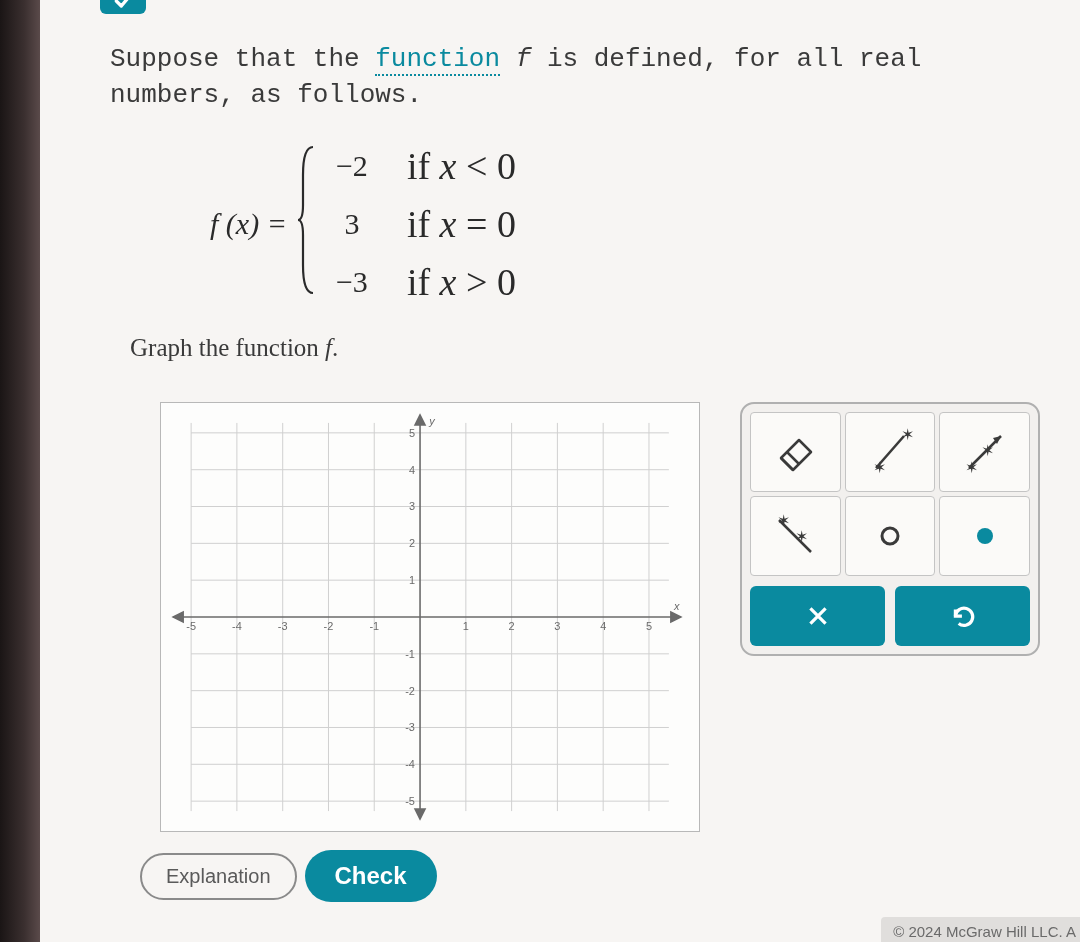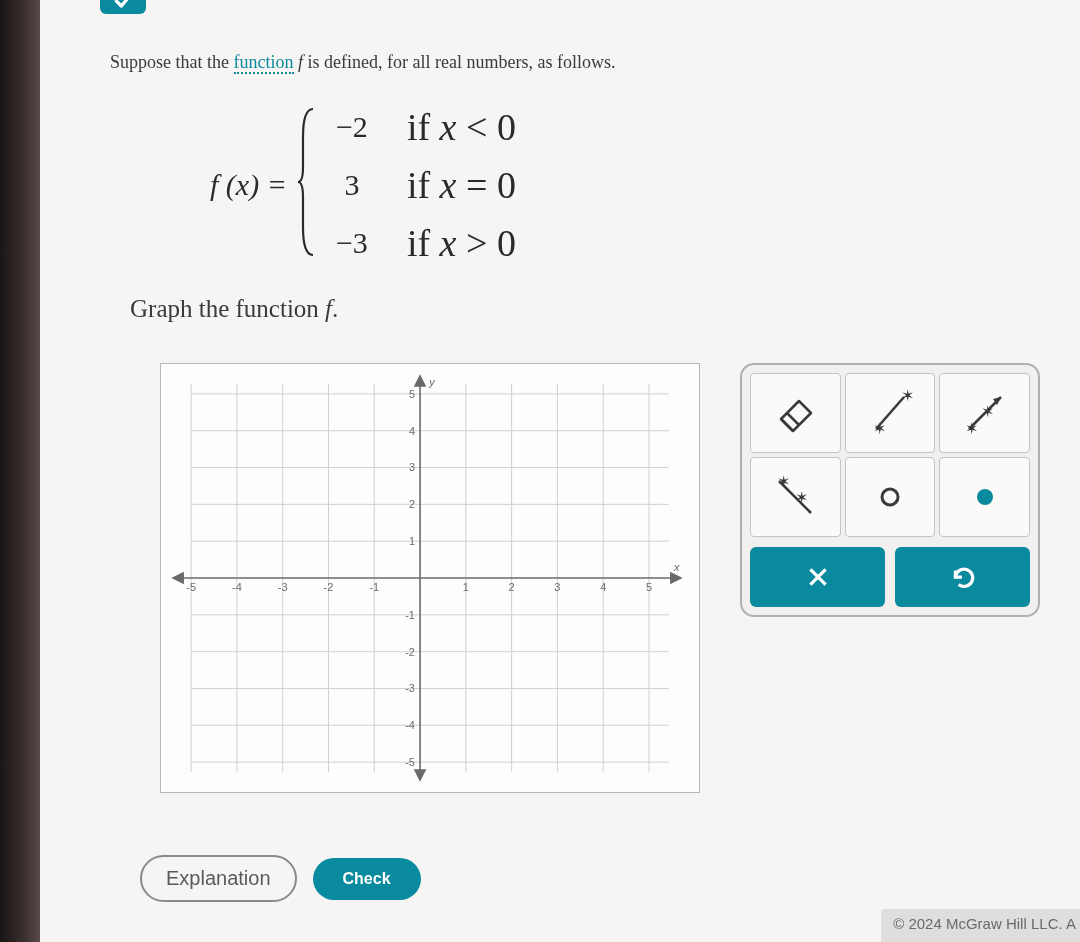--- a/index.html
+++ b/index.html
@@ -27,24 +27,25 @@
     width: 46px;
     height: 26px;
     background: #0a8a9f;
     border-radius: 0 0 6px 6px;
     display: flex;
     align-items: center;
     justify-content: center;
   }
   .check-icon svg { width: 26px; height: 20px; }
   .prompt {
-    font-size: 18px;
+    font-size: 26px;
     color: #3a3a3a;
-    margin: 30px 0 30px 40px;
+    margin: 21px 0 30px 40px;
     line-height: 1.4;
+    font-family: Liberation Mono, monospace;
   }
   .func-link {
     color: #0a8a9f;
     border-bottom: 2px dotted #0a8a9f;
   }
   .piecewise {
     margin: 20px 0 30px 140px;
     font-family: 'Times New Roman', serif;
     font-size: 30px;
     color: #2a2a2a;
@@ -123,54 +124,54 @@
     align-items: center;
     justify-content: center;
     cursor: pointer;
   }
   .tool-action svg { width: 26px; height: 26px; stroke: #fff; fill: none; stroke-width: 3; }
   .bottom-bar {
     position: absolute;
     bottom: 40px;
     left: 100px;
     display: flex;
-    gap: 16px;
+    gap: 8px;
     align-items: center;
   }
   .btn-outline {
     border: 2px solid #8a8a8a;
     color: #5a5a5a;
     background: #f7f5f3;
     border-radius: 30px;
     padding: 10px 24px;
     font-family: Arial, sans-serif;
     font-size: 20px;
     font-weight: 500;
     cursor: pointer;
   }
   .btn-fill {
     border: none;
     background: #0a8a9f;
     color: #fff;
     border-radius: 30px;
     padding: 12px 30px;
     font-family: Arial, sans-serif;
-    font-size: 16px;
+    font-size: 24px;
     font-weight: 600;
     cursor: pointer;
   }
   .copyright {
     position: absolute;
     bottom: 0;
     right: 0;
     background: #e0dedc;
     color: #6a6a6a;
     font-family: Arial, sans-serif;
     font-size: 15px;
-    padding: 6px 4px 10px 12px;
+    padding: 6px 4px 2px 12px;
     border-radius: 4px 0 0 0;
   }
   .left-edge {
     position: absolute;
     left: 0; top: 0; bottom: 0;
     width: 40px;
     background: linear-gradient(90deg, #1a1515, #3a2f2f 60%, #5a4a4a);
   }
 </style>
 </head>

